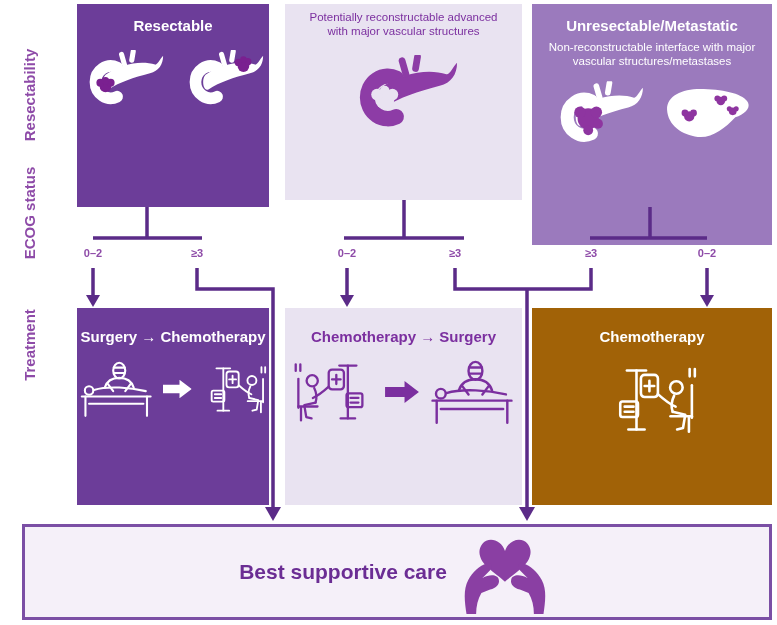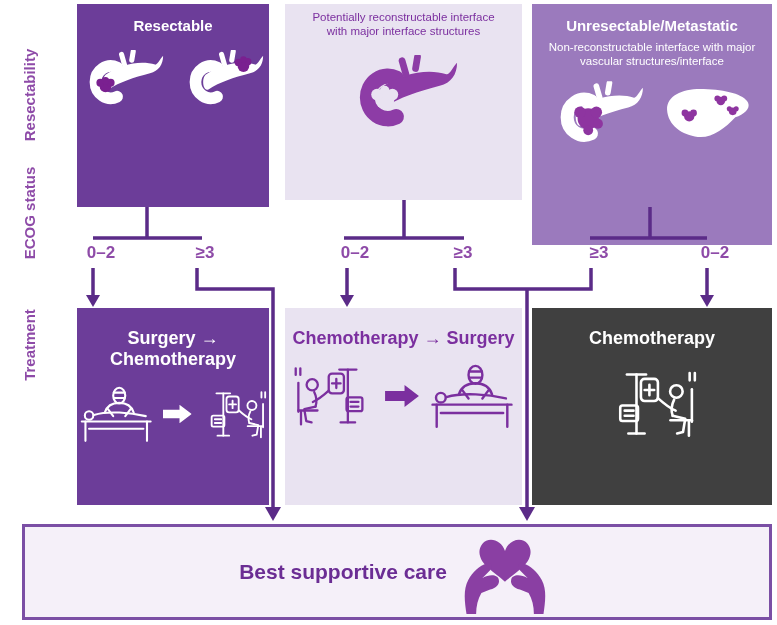--- a/index.html
+++ b/index.html
@@ -6,29 +6,29 @@
   .canvas{
     position:relative;width:777px;height:625px;background:#ffffff;
     font-family:"Liberation Sans", sans-serif;overflow:hidden;
   }
   .panel{position:absolute;box-sizing:border-box;text-align:center;}
   .panel .title{font-weight:bold;font-size:15px;margin-top:13px;}
   .panel .subtitle{font-size:11.5px;line-height:1.25;margin:6px auto 0;}
   .white-text{color:#ffffff;}
   .purple-text{color:#7B2F9F;}
   .icon-row{display:flex;justify-content:center;align-items:center;gap:12px;margin-top:16px;}
-  .t-title{font-weight:bold;font-size:18px;margin-top:20px;text-align:center;}
+  .t-title{font-weight:bold;font-size:15px;margin-top:20px;text-align:center;}
   .t-icons{display:flex;justify-content:center;align-items:center;gap:8px;margin-top:14px;}
   .vlabel{
     position:absolute;text-align:center;font-weight:bold;font-size:15px;color:#8E4BA8;
     transform:rotate(-90deg);height:20px;line-height:20px;
   }
   .ecog-label{
     position:absolute;transform:translate(-50%,-50%);
-    font-weight:bold;font-size:17px;color:#8E4BA8;z-index:6;white-space:nowrap;margin-left:8px;
+    font-weight:bold;font-size:11px;color:#8E4BA8;z-index:6;white-space:nowrap;
   }
   .overlay{position:absolute;left:0;top:0;z-index:5;pointer-events:none;}
   .bottom-box{
     position:absolute;left:22px;top:524px;width:750px;height:96px;box-sizing:border-box;
     background:#F5F0F9;border:3px solid #7B4FA5;
     display:flex;justify-content:center;align-items:center;gap:8px;
   }
   .bottom-label{font-weight:bold;font-size:21px;color:#6B2D94;}
   .flip{transform:scaleX(-1);}
   .defs{position:absolute;width:0;height:0;overflow:hidden;}
@@ -126,37 +126,37 @@
           <circle cx="88" cy="22" r="8"></circle>
             <circle cx="81" cy="17" r="5"></circle>
             <circle cx="94" cy="16" r="5"></circle>
             <circle cx="88" cy="13" r="4.5"></circle>
         </g>
       </svg>
     </div>
   </div>
 
   <div class="panel" style="left:285px;top:4px;width:237px;height:196px;background:#E9E3F1;">
-    <div class="subtitle purple-text" style="max-width:205px;">Potentially reconstructable interface with major interface structures</div>
+    <div class="subtitle purple-text" style="max-width:205px;">Potentially reconstructable advanced with major vascular structures</div>
     <div class="icon-row">
       <svg width="116" height="82" viewBox="0 0 120 85" style="color:#8D3CA6">
         <use href="#sym-pancreas"></use>
         <g fill="#E9E3F1">
           <circle cx="40" cy="46" r="10"></circle>
             <circle cx="32" cy="41" r="6"></circle>
             <circle cx="48" cy="41" r="6"></circle>
             <circle cx="40" cy="37" r="5"></circle>
         </g>
       </svg>
     </div>
   </div>
 
   <div class="panel" style="left:532px;top:4px;width:240px;height:241px;background:#9B7ABD;">
     <div class="title white-text">Unresectable/Metastatic</div>
-    <div class="subtitle white-text" style="max-width:225px;">Non-reconstructable interface with major vascular structures/interface</div>
+    <div class="subtitle white-text" style="max-width:225px;">Non-reconstructable interface with major vascular structures/metastases</div>
     <div class="icon-row" style="gap:14px;margin-top:12px;">
       <svg width="98" height="70" viewBox="0 0 120 85" style="color:#fff">
         <use href="#sym-pancreas"></use>
         <g fill="#8E35A0">
           <circle cx="48" cy="46" r="13"></circle>
             <circle cx="38" cy="38" r="7"></circle>
             <circle cx="58" cy="38" r="7"></circle>
             <circle cx="48" cy="60" r="6"></circle>
             <circle cx="60" cy="52" r="6"></circle>
         </g>
@@ -215,21 +215,21 @@
         </svg>
       <svg width="34" height="22" viewBox="0 0 40 26">
           <use href="#sym-arrow"></use>
         </svg>
       <svg width="90" height="66" viewBox="0 0 130 95">
           <use href="#sym-surgery"></use>
         </svg>
     </div>
   </div>
 
-  <div class="panel" style="left:532px;top:308px;width:240px;height:197px;background:#404040;">
+  <div class="panel" style="left:532px;top:308px;width:240px;height:197px;background:#a16207;">
     <div class="t-title white-text">Chemotherapy</div>
     <div class="t-icons" style="color:#fff;margin-top:18px;">
       <svg width="96" height="74" viewBox="0 0 130 100">
           <use href="#sym-chemo"></use>
         </svg>
     </div>
   </div>
 
   <div class="bottom-box">
     <span class="bottom-label">Best supportive care</span>

